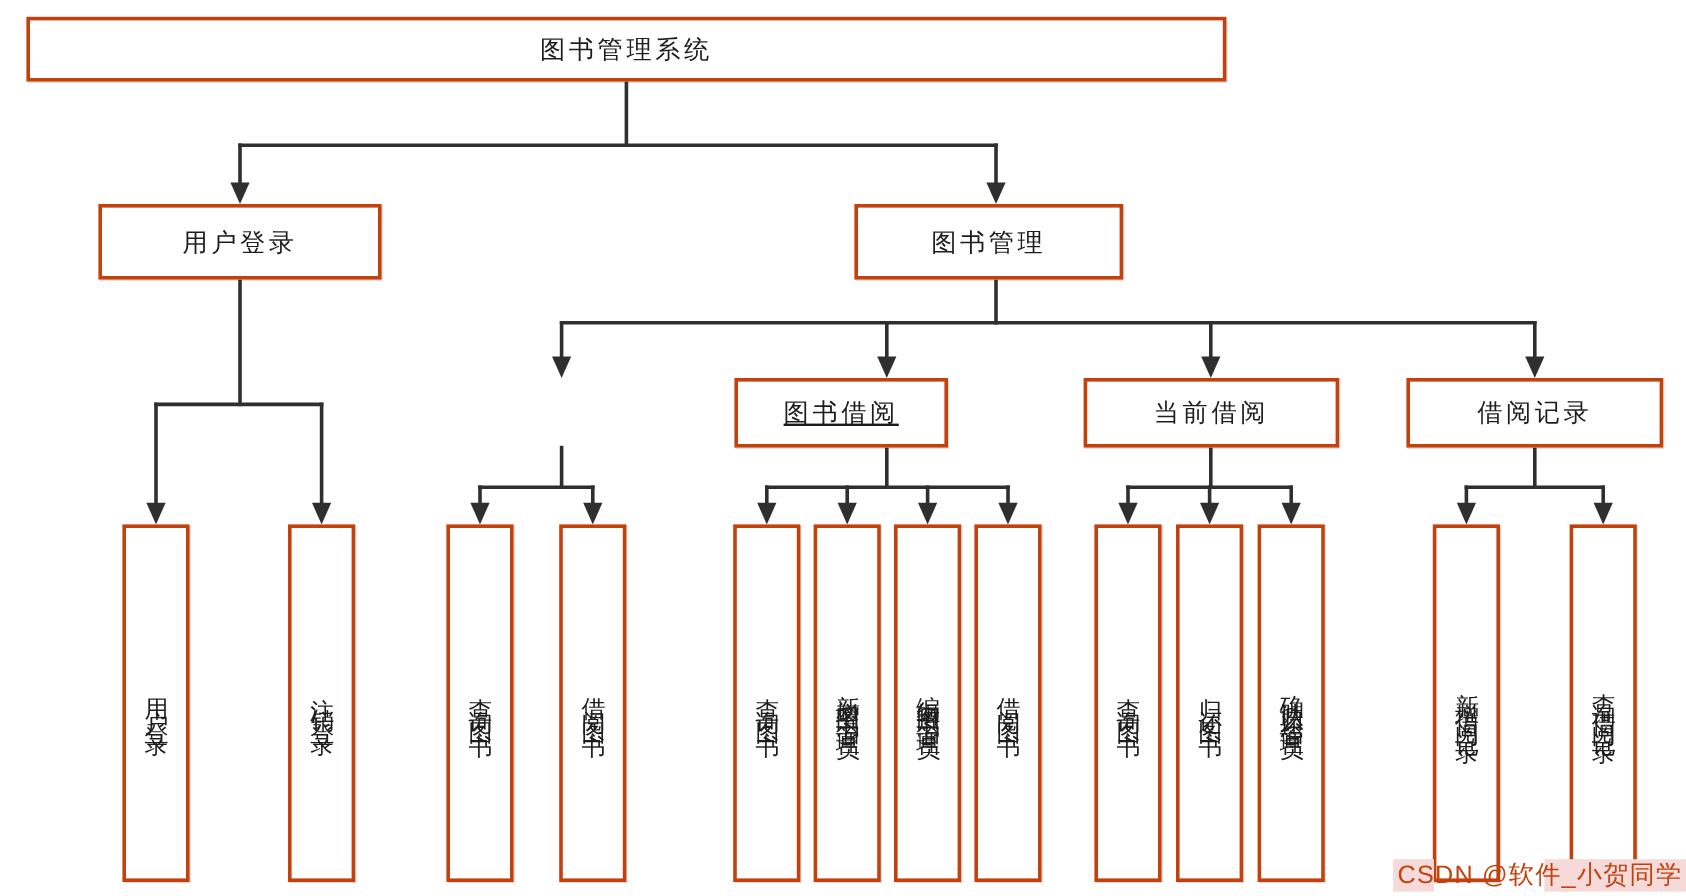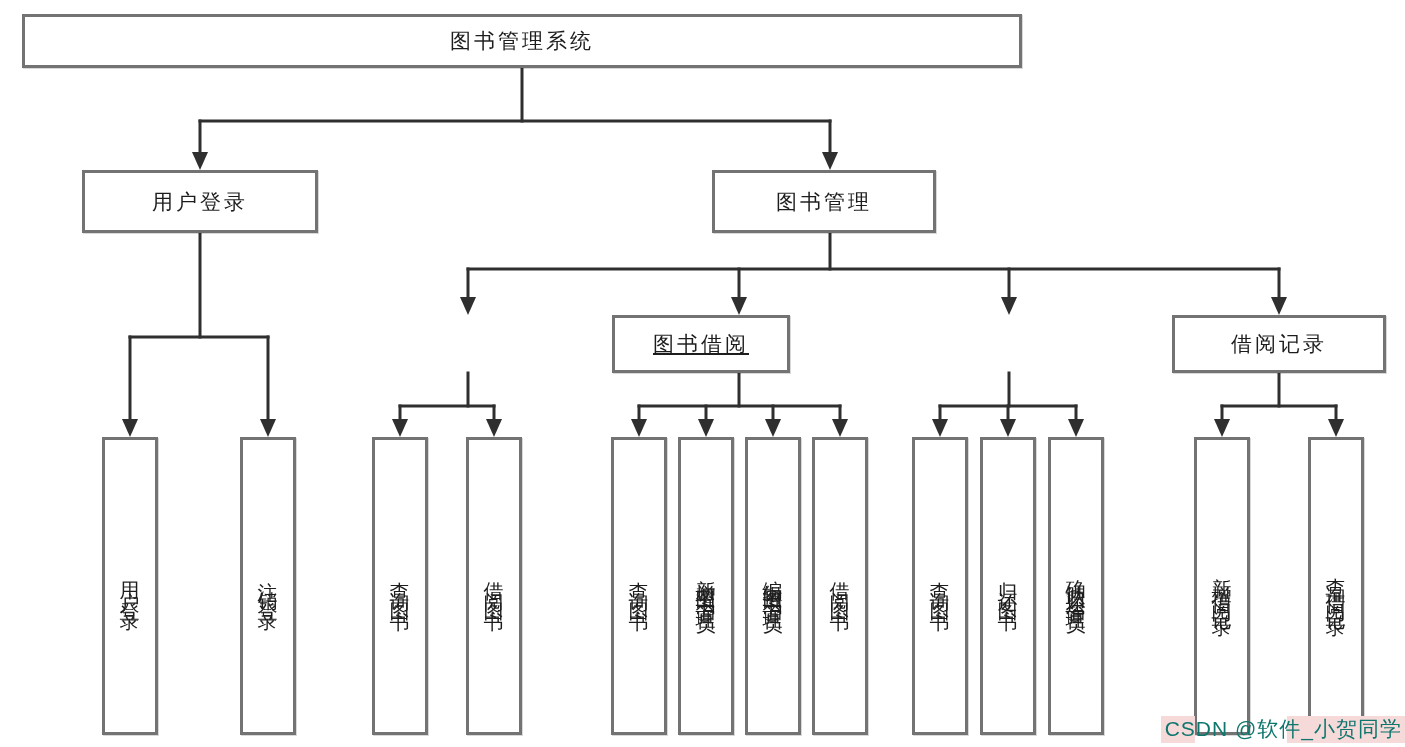--- a/index.html
+++ b/index.html
@@ -4,34 +4,34 @@
 <style>
   html,body { margin:0; padding:0; background:#ffffff; }
   .canvas {
     position:relative; width:1405px; height:747px; background:#ffffff;
     font-family:"Liberation Sans","DejaVu Sans",sans-serif; color:#1d1d1d; overflow:hidden;
   }
   .connectors { position:absolute; left:0; top:0; z-index:0; }
   .connectors line { stroke:#2f2f2f; stroke-width:3; stroke-linecap:square; }
   .connectors polygon { fill:#2f2f2f; }
   .box {
-    position:absolute; z-index:1; background:#ffffff; border:3px solid #737373;
+    position:absolute; z-index:1; background:#ffffff; border:3px solid #c2410c;
     box-sizing:border-box; display:flex; align-items:center; justify-content:center;
     box-shadow:1px 1px 0 rgba(0,0,0,0.15);
   }
   .h-label { font-size:21px; letter-spacing:3px; white-space:nowrap; }
   .v-label {
     writing-mode:vertical-rl; text-orientation:mixed; font-size:20px;
     letter-spacing:10px; line-height:1; white-space:nowrap;
   }
   .watermark { position:absolute; right:3px; bottom:2px; z-index:2; height:30px; }
   .wm-bg { position:absolute; top:1px; height:27px; background:#f6d9d9; z-index:0; }
   .wm-bg1 { left:-4px; width:34px; }
   .wm-bg2 { right:-3px; width:118px; }
-  .wm-text { position:relative; z-index:1; color:#0f766e; font-size:21px; letter-spacing:1px; }
+  .wm-text { position:relative; z-index:1; color:#c2410c; font-size:21px; letter-spacing:1px; }
 </style>
 </head>
 <body>
 
 <div class="canvas">
 
   <svg class="connectors" width="1405" height="747" viewBox="0 0 1405 747">
 
     <g>
       <line x1="522" y1="68" x2="522" y2="121"></line>
@@ -114,20 +114,23 @@
   <div class="box" style="left:82px; top:170px; width:236px; height:63px;">
     <span class="h-label">用户登录</span>
   </div>
   <div class="box" style="left:712px; top:170px; width:224px; height:63px;">
     <span class="h-label">图书管理</span>
   </div>
 
   <div class="box" style="left:612px; top:315px; width:178px; height:58px;text-decoration:underline;">
     <span class="h-label">图书借阅</span>
   </div>
+  <div class="box" style="left:903px; top:315px; width:213px; height:58px;">
+    <span class="h-label">当前借阅</span>
+  </div>
   <div class="box" style="left:1172px; top:315px; width:214px; height:58px;">
     <span class="h-label">借阅记录</span>
   </div>
 
   <div class="box" style="left:102px; top:437px; width:56px; height:298px;">
     <span class="v-label">用户登录</span>
   </div>
   <div class="box" style="left:240px; top:437px; width:56px; height:298px;">
     <span class="v-label">注销登录</span>
   </div>

